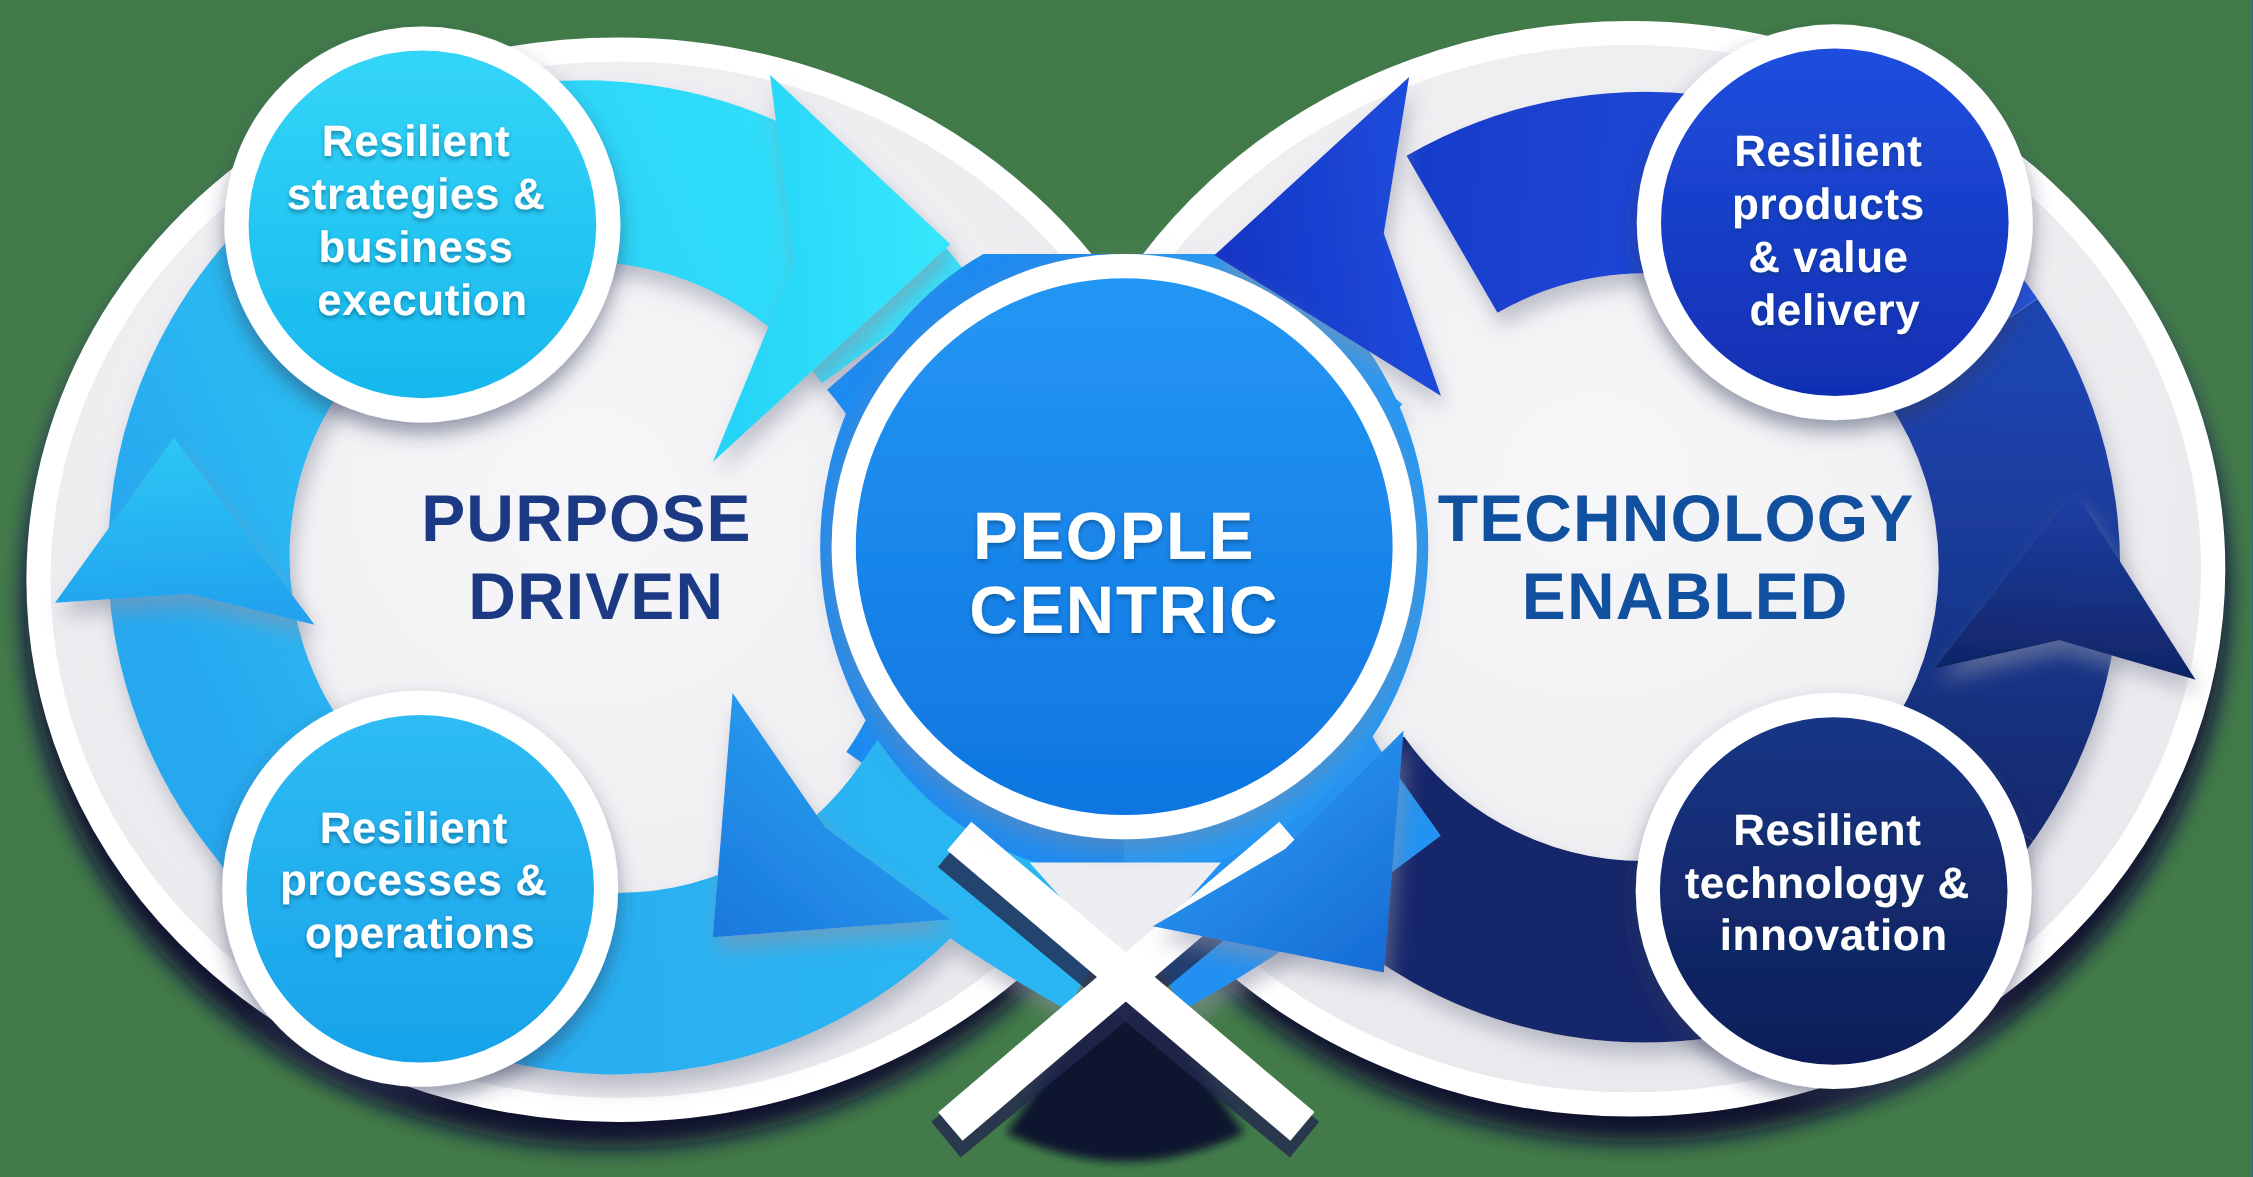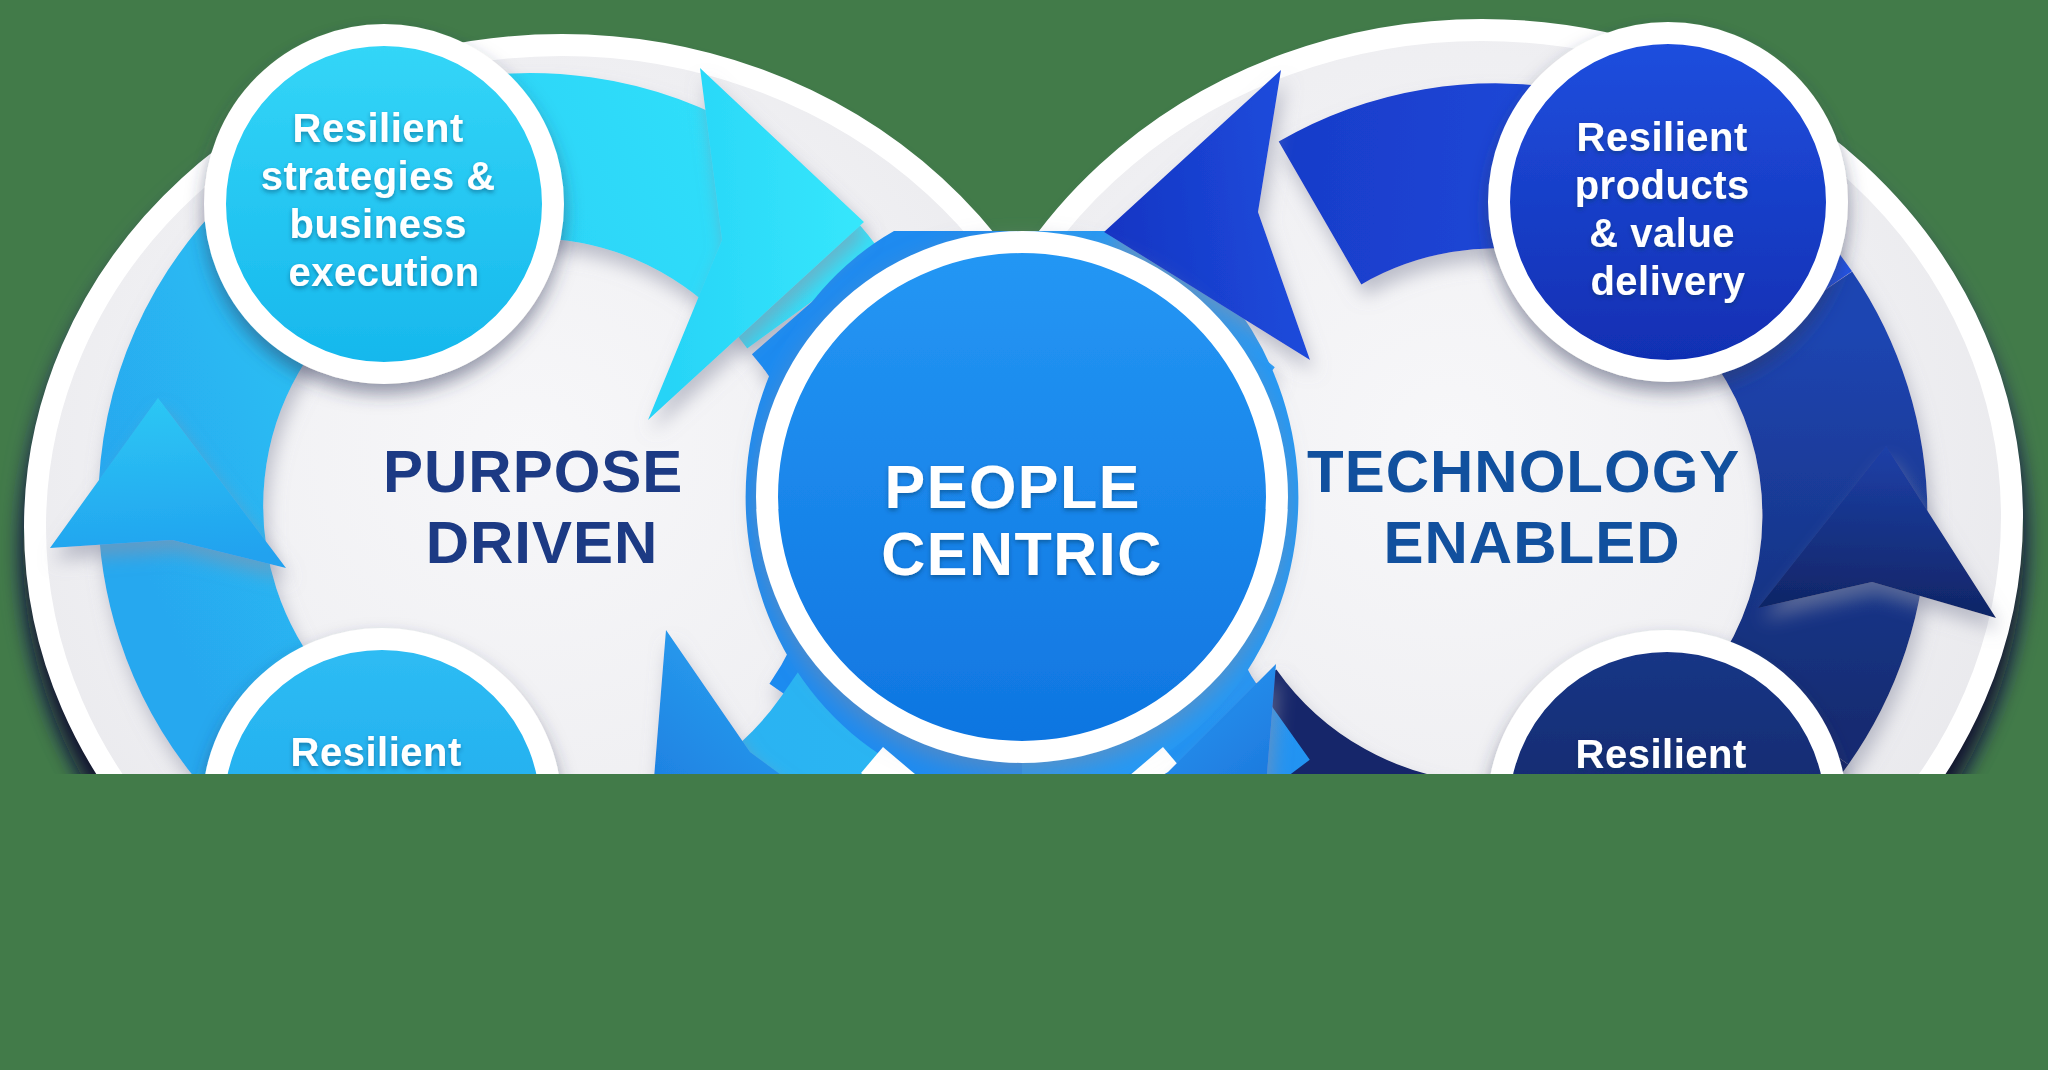--- a/index.html
+++ b/index.html
@@ -1,16 +1,16 @@
 <!DOCTYPE html>
 <html><head>
 <meta charset="utf-8">
 <style>
   html,body{margin:0;padding:0;background:#427B49;}
-  .stage{position:relative;width:2048px;height:774px;overflow:hidden;background:#1d4ed8;
+  .stage{position:relative;width:2048px;height:1070px;overflow:hidden;background:#1d4ed8;
          font-family:"Liberation Sans",sans-serif;}
   svg{display:block;width:2048px;height:1070px;}
   .sat-text{font-family:"Liberation Sans",sans-serif;font-weight:bold;font-size:40px;
             fill:#ffffff;text-anchor:middle;letter-spacing:.5px;}
   .title{font-family:"Liberation Sans",sans-serif;font-weight:bold;font-size:60px;
          text-anchor:middle;letter-spacing:1px;}
   .title-left{fill:#1C3A84;}
   .title-right{fill:#11509E;}
   .center-text{font-family:"Liberation Sans",sans-serif;font-weight:bold;font-size:61px;
                fill:#ffffff;text-anchor:middle;letter-spacing:1.5px;}

